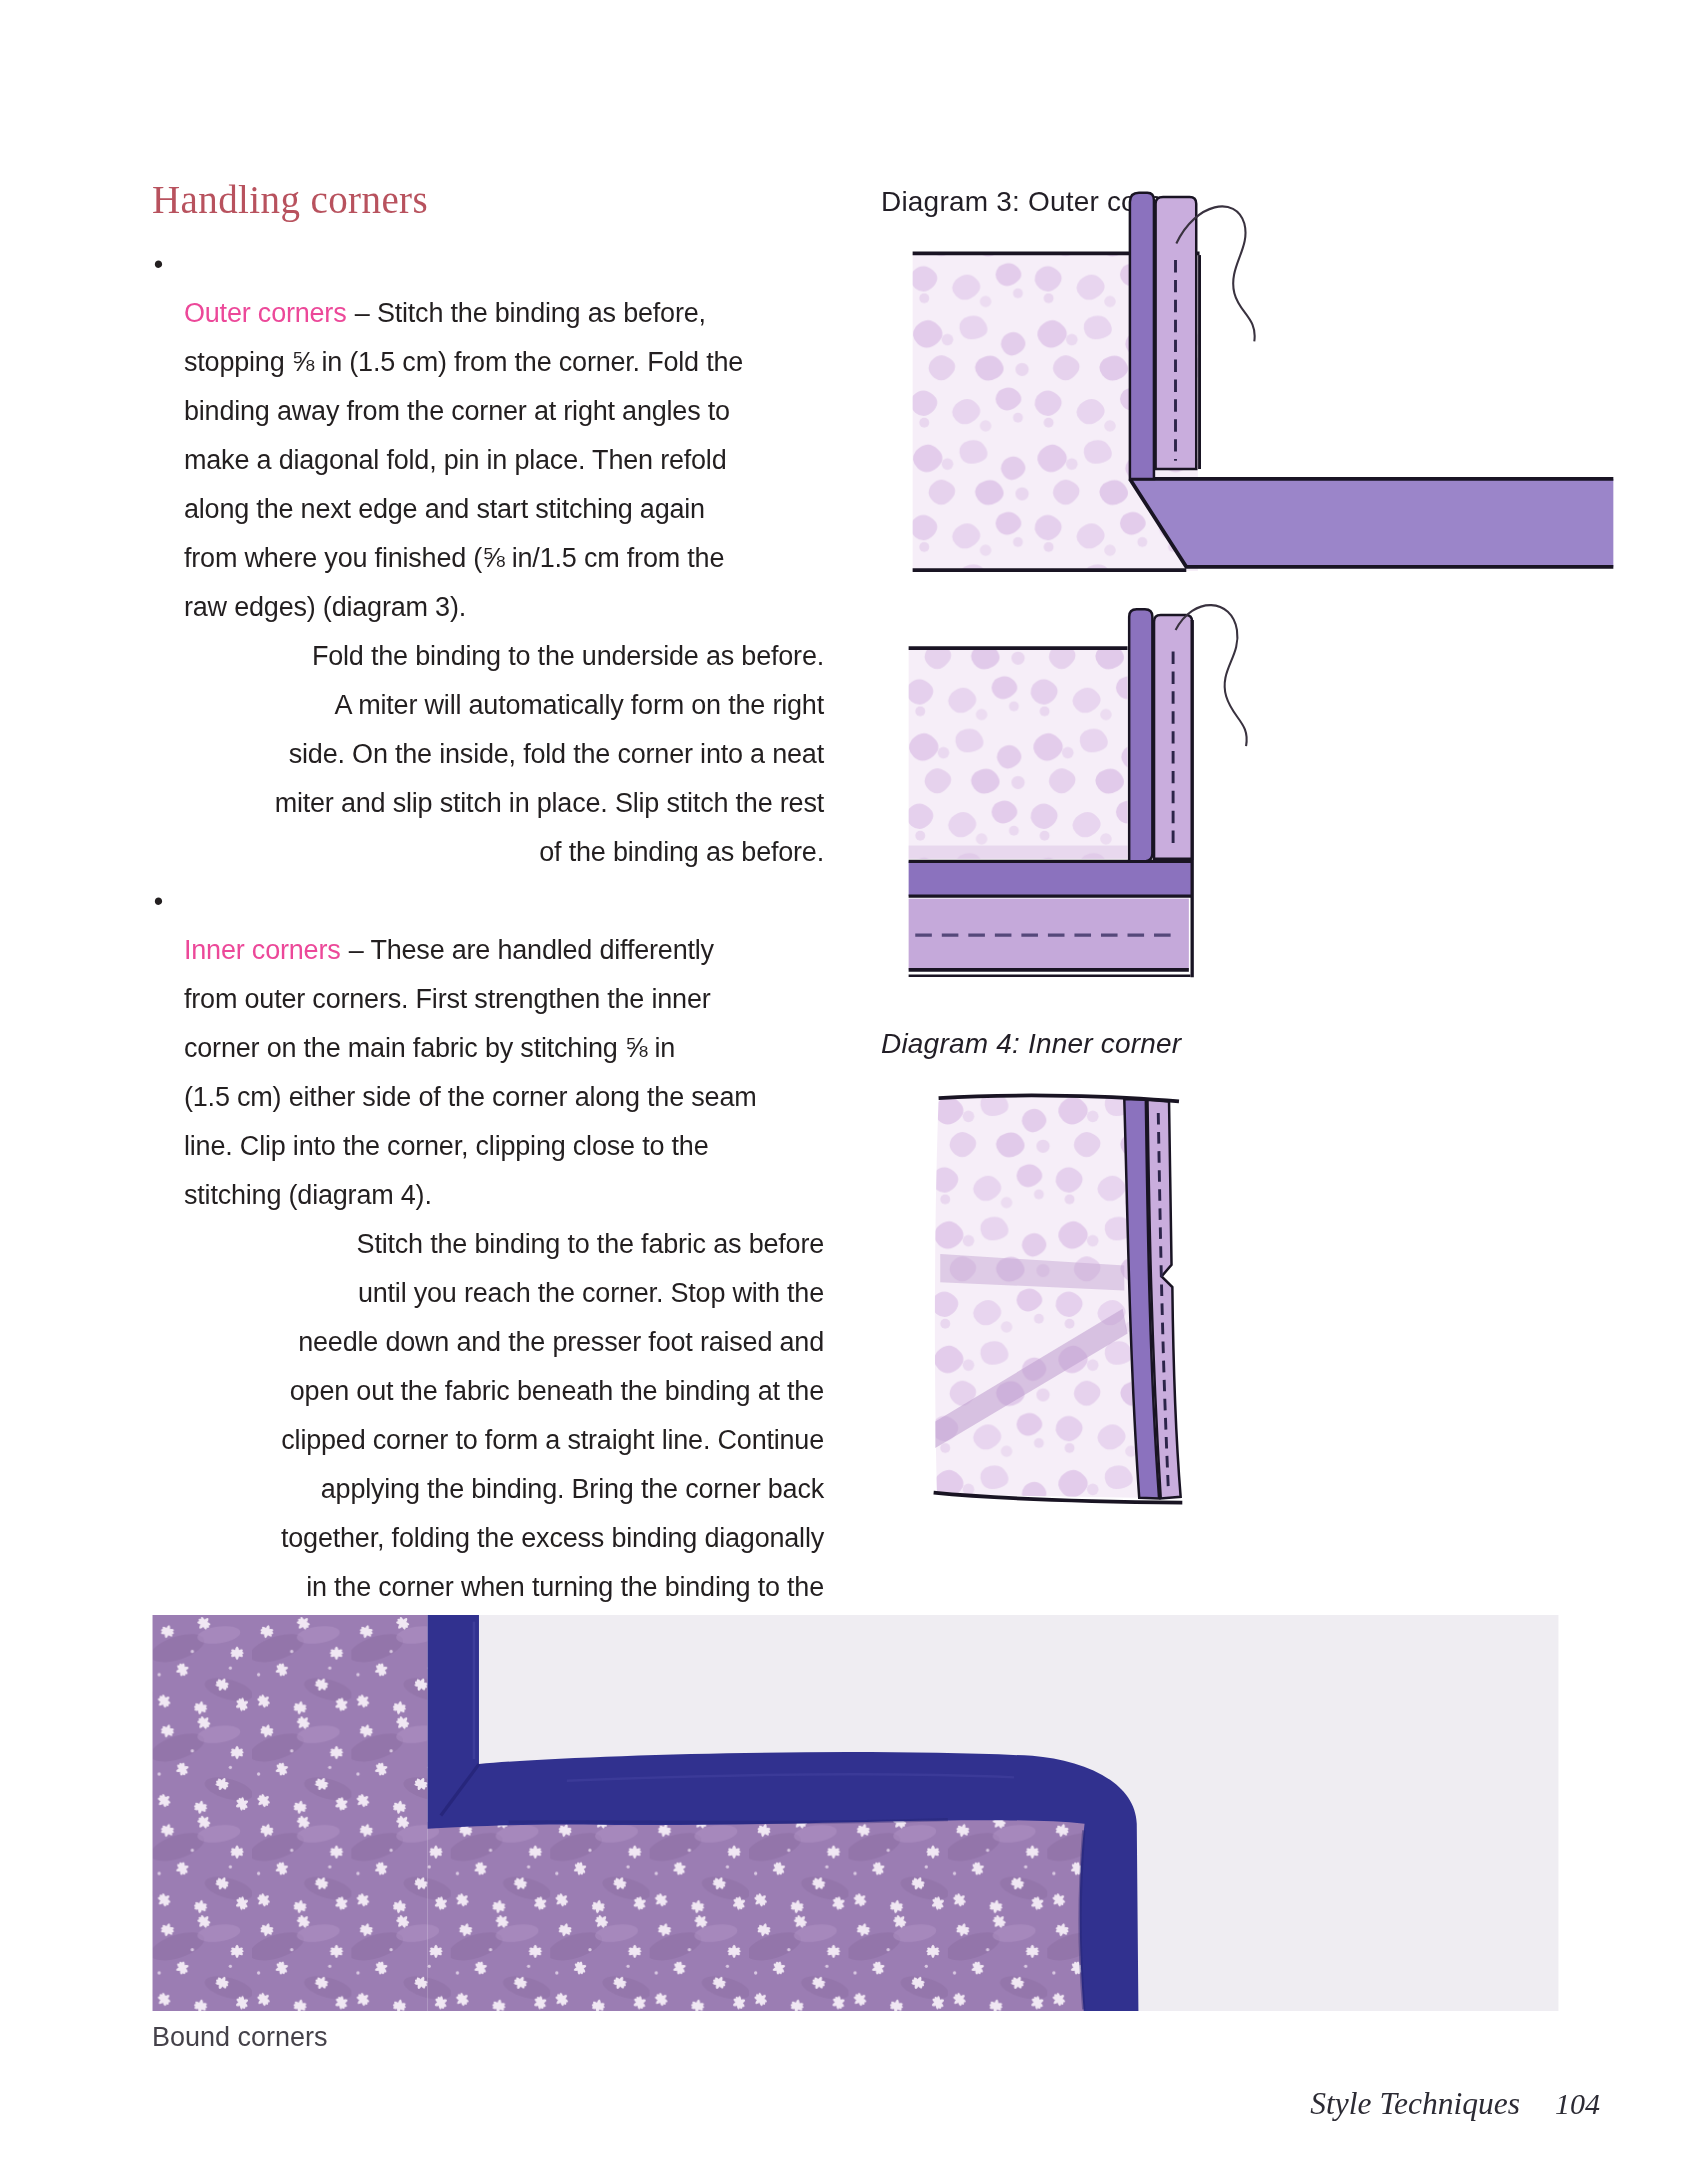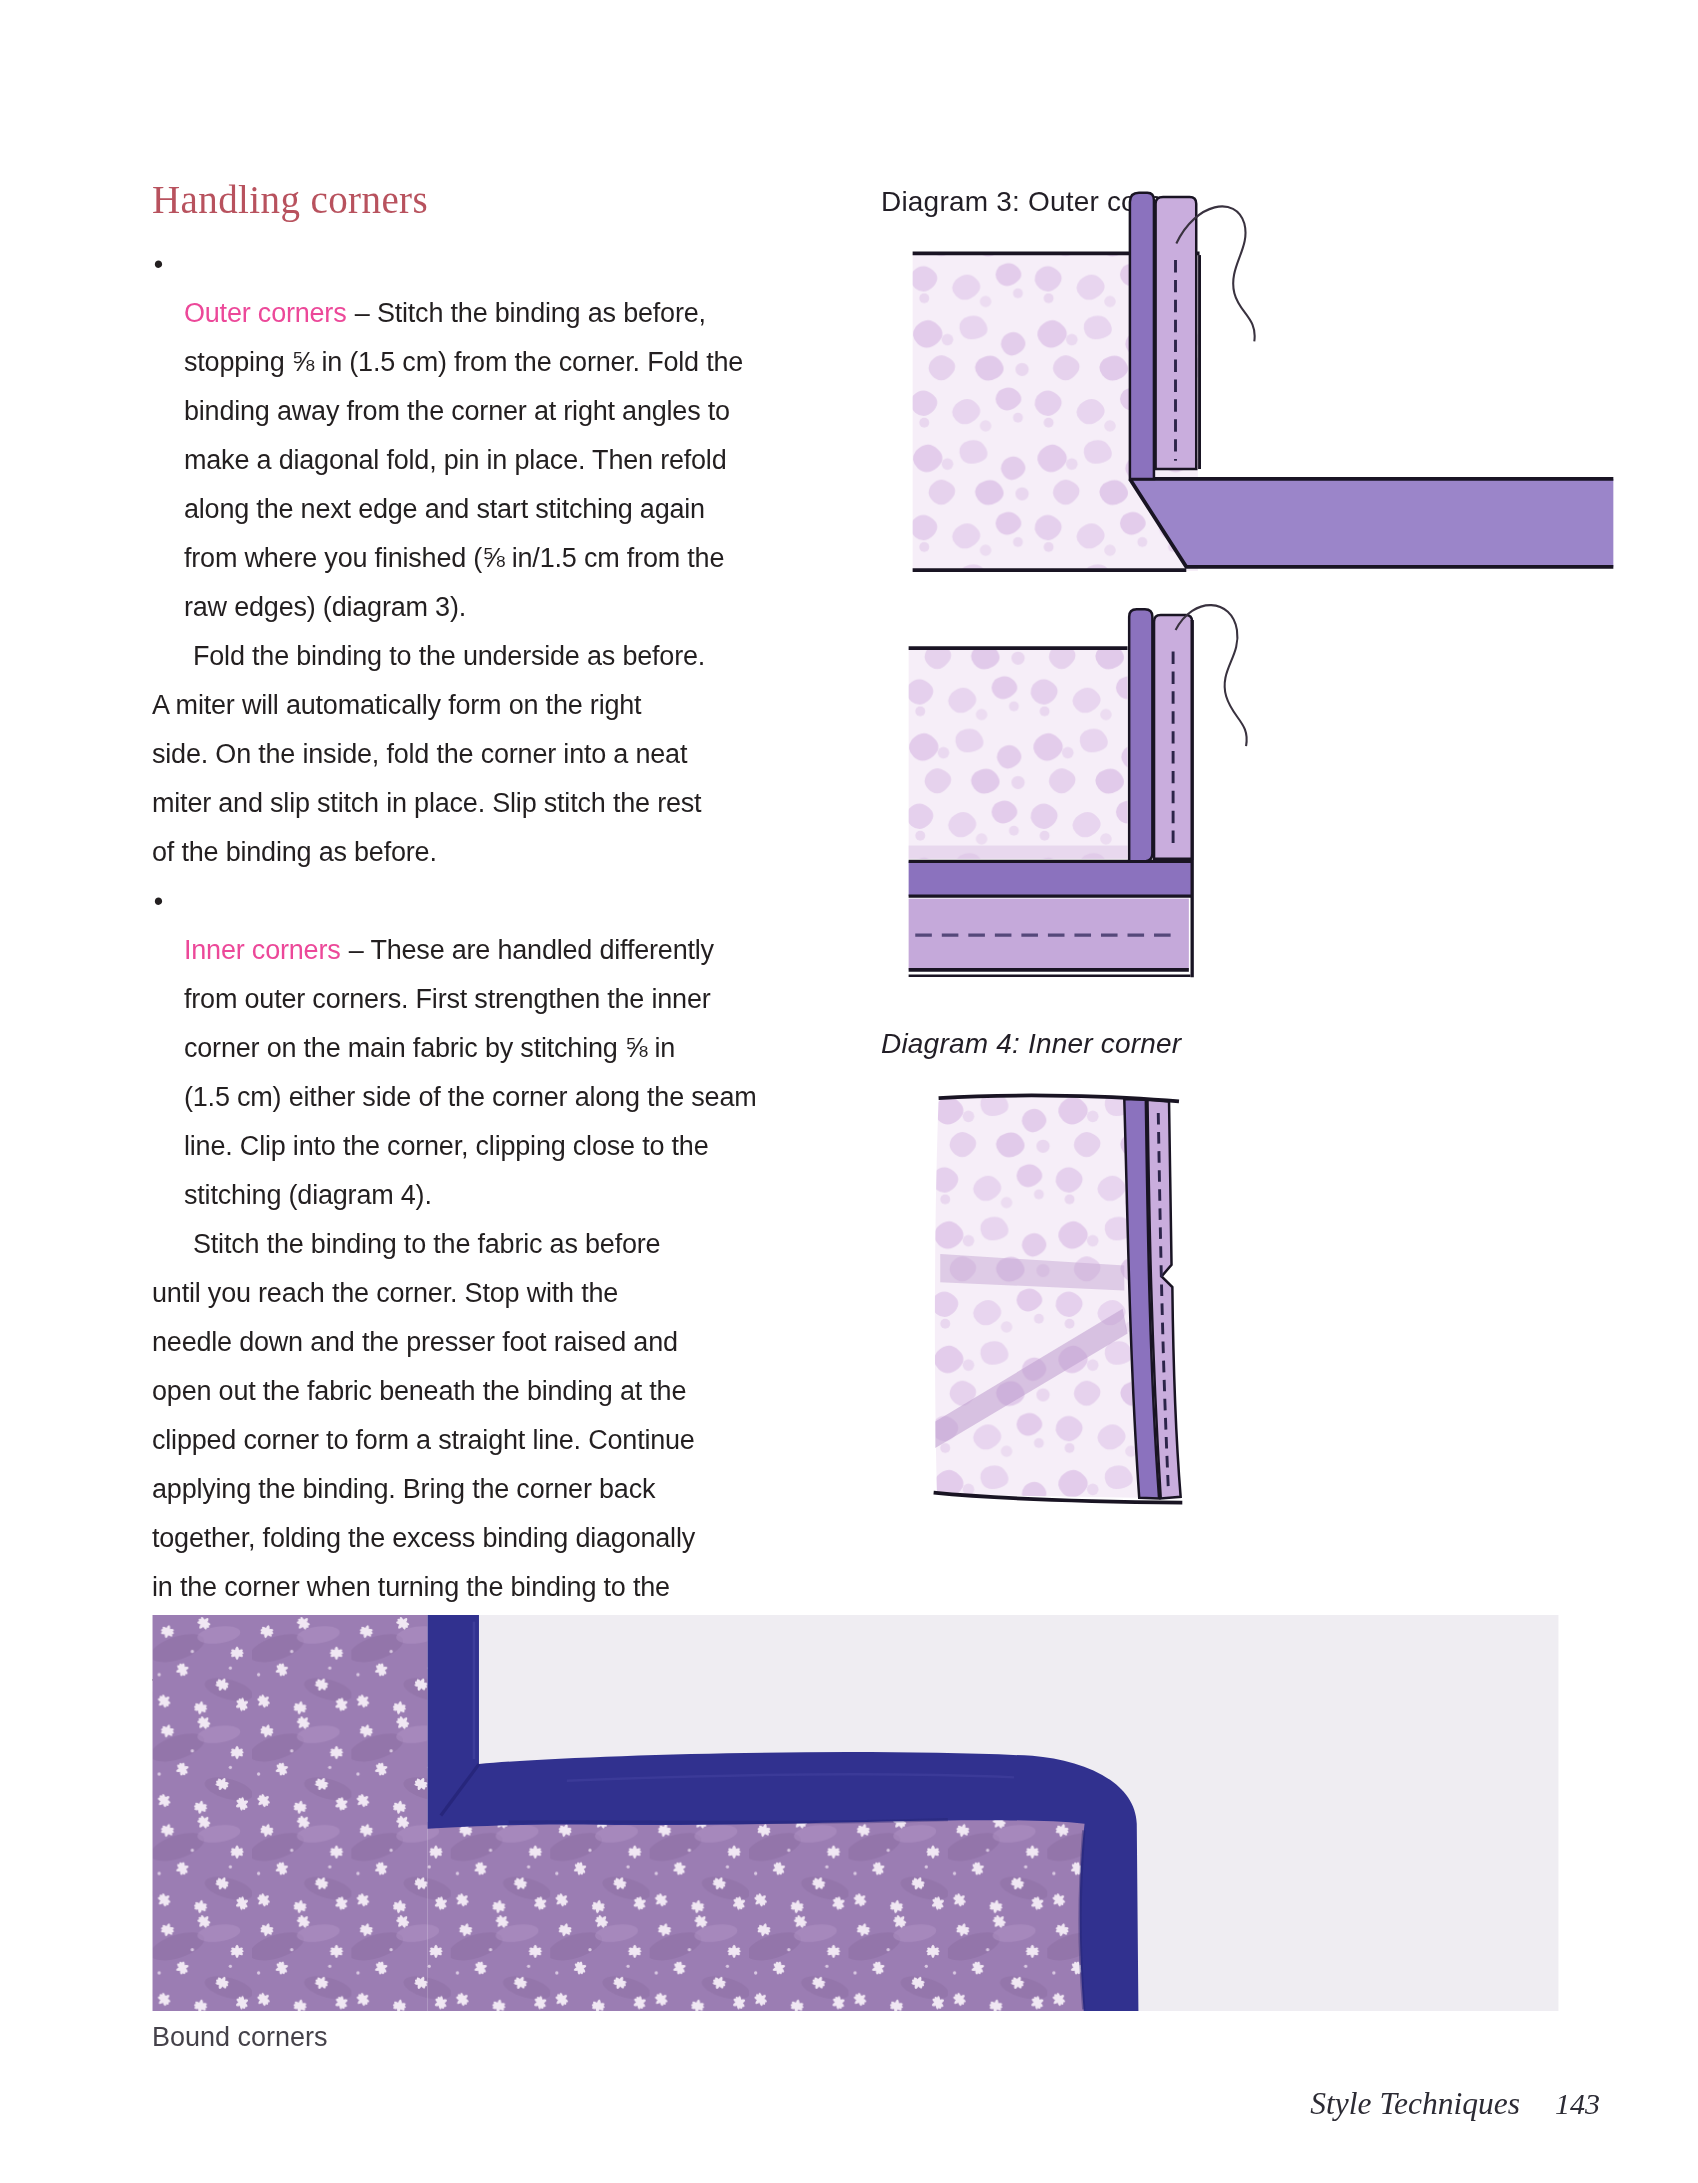--- a/index.html
+++ b/index.html
@@ -7,21 +7,21 @@
         font-family:"Liberation Sans",sans-serif;color:#231f20;}
   .page-title{position:absolute;left:152px;top:177px;margin:0;
         font-family:"Liberation Serif",serif;font-weight:400;font-size:39px;letter-spacing:0.4px;
         color:#b8525e;text-align:center;}
   .text-col{position:absolute;left:152px;top:240px;width:672px;}
   .block{position:relative;font-size:27px;line-height:49px;letter-spacing:-0.2px;
          white-space:pre-line;margin:0;}
   .block.bullet{padding-left:32px;}
   .bullet-dot{position:absolute;left:1.7px;top:0;}
   .lead{color:#ec4899;margin-right:8.3px;}
-  .para{text-indent:41px;}
+  .para{text-indent:41px;text-align:right;}
   .diagram-label{position:absolute;font-size:28px;letter-spacing:0.2px;color:#221e26;}
   .caption{position:absolute;left:152px;top:2022px;font-size:27px;color:#45424a;}
   .footer{position:absolute;right:98px;top:2086px;font-family:"Liberation Serif",serif;
           font-style:italic;font-size:31.5px;color:#2c2b34;white-space:nowrap;}
   .footer .pagenum{font-size:30px;margin-left:35px;}
   svg{position:absolute;display:block;}
 </style>
 </head>
 <body>
 
@@ -164,17 +164,17 @@
     <path d="M394,180 L348,242" stroke="#1f1e6e" stroke-width="4" opacity=".55" fill="none"></path>
     <path d="M388,8 V174" stroke="#4a49a6" stroke-width="3" opacity=".5" fill="none"></path>
     <path d="M430,250 C560,248 760,254 960,247" stroke="#23226f" stroke-width="4" opacity=".35" fill="none"></path>
     <path d="M500,200 C700,192 900,190 1040,196" stroke="#4a49a6" stroke-width="3" opacity=".4" fill="none"></path>
     <path d="M1124,260 C1118,340 1118,400 1124,476" stroke="#23226f" stroke-width="4" opacity=".4" fill="none"></path>
   </svg>
 
   <div class="caption">Bound corners</div>
 
   <div class="footer">
-    <span>Style Techniques</span><span class="pagenum">143</span>
+    <span>Style Techniques</span><span class="pagenum">104</span>
   </div>
 
 </div>
 
 
 </body></html>

